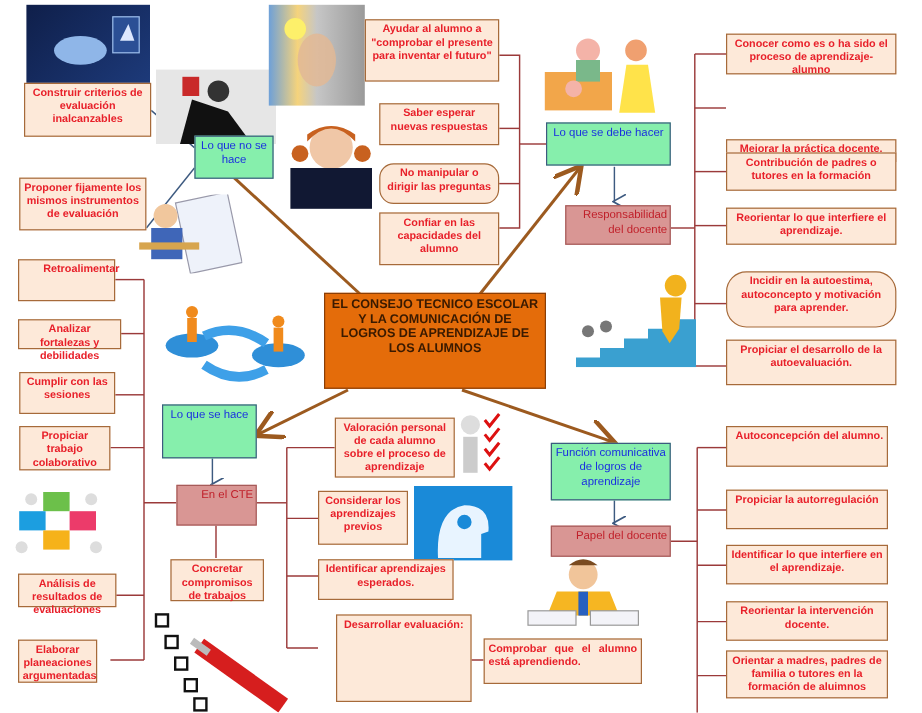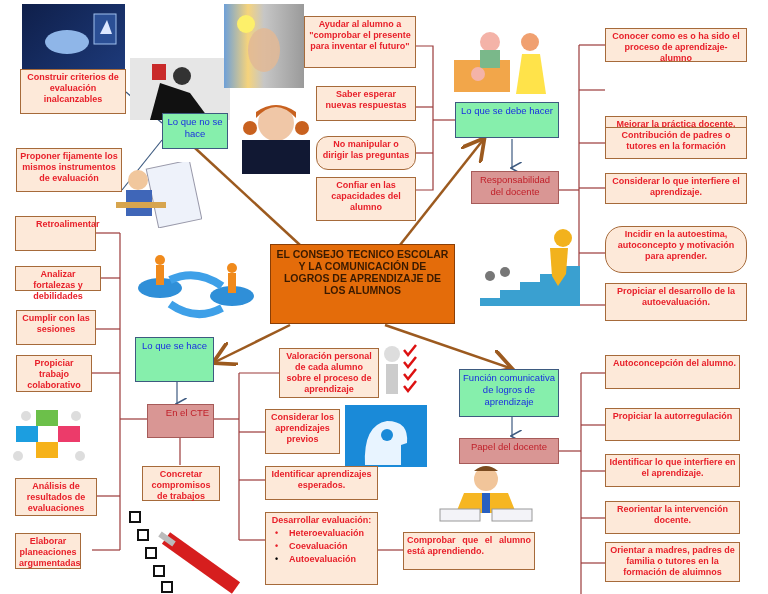--- a/index.html
+++ b/index.html
@@ -1,23 +1,23 @@
 <!DOCTYPE html>
 <html><head>
 <meta charset="utf-8">
 <style>
   html, body { margin:0; padding:0; background:#ffffff; }
   body { width:768px; height:594px; position:relative; overflow:hidden; font-family:"Liberation Sans", sans-serif; }
   .box { position:absolute; box-sizing:border-box; background:#fde9d9; border:1.5px solid #a66a3a; color:#e8202a; font-size:9px; font-weight:bold; text-align:center; line-height:11px; padding:2px 3px; }
   .blue { position:absolute; box-sizing:border-box; background:#86efac; border:1.5px solid #3d5a80; color:#1a2ee0; font-size:9.5px; text-align:center; line-height:12px; padding:2px; }
-  .pink { position:absolute; box-sizing:border-box; background:#d99694; border:1.5px solid #a65b59; color:#c0202a; font-size:9.5px; text-align:center; line-height:12px; padding:2px; }
+  .pink { position:absolute; box-sizing:border-box; background:#d99694; border:1.5px solid #a65b59; color:#c0202a; font-size:9.5px; text-align:right; line-height:12px; padding:2px; }
   .center { position:absolute; box-sizing:border-box; background:#e46c0a; border:1.5px solid #8a3e06; color:#3a1a00; font-size:10.5px; font-weight:bold; text-align:center; line-height:12px; padding:3px 4px; }
   svg.lines { position:absolute; left:0; top:0; }
   .img { position:absolute; box-sizing:border-box; }
-  .desarrollo { text-align:left; }
+  .desarrollo { text-align:left;margin-left:15px; }
   .desarrollo ul { margin:2px 0 0 0; padding-left:4px; list-style:none; }
   .desarrollo li { margin:2px 0; padding-left:16px; position:relative; }
   .desarrollo li::before { content:"•"; position:absolute; left:2px; color:#e8202a; }
   .desarrollo li.black::before { color:#000; }
   .justify { text-align:justify; }
 </style>
 </head>
 <body>
 
 <svg class="lines" width="768" height="594">
@@ -213,43 +213,38 @@
 <div class="box" style="left:304px;top:16px;width:112px;height:52px;">Ayudar al alumno a "comprobar el presente para inventar el futuro"</div>
 <div class="box" style="left:316px;top:86px;width:100px;height:35px;">Saber esperar nuevas respuestas</div>
 <div class="box" style="left:316px;top:136px;width:100px;height:34px;border-radius:12px;">No manipular o dirigir las preguntas</div>
 <div class="box" style="left:316px;top:177px;width:100px;height:44px;">Confiar en las capacidades del alumno</div>
 
 <div class="blue" style="left:455px;top:102px;width:104px;height:36px;">Lo que se debe hacer</div>
 <div class="pink" style="left:471px;top:171px;width:88px;height:33px;">Responsabilidad del docente</div>
 <div class="box" style="left:605px;top:28px;width:142px;height:34px;">Conocer como es o ha sido el proceso de aprendizaje- alumno</div>
 <div class="box" style="left:605px;top:78px;width:142px;height:19px;margin-top:38px;">Mejorar la práctica docente.</div>
 <div class="box" style="left:605px;top:127px;width:142px;height:32px;">Contribución de padres o tutores en la formación</div>
-<div class="box" style="left:605px;top:173px;width:142px;height:31px;">Considerar lo que interfiere el aprendizaje.</div>
+<div class="box" style="left:605px;top:173px;width:142px;height:31px;">Reorientar lo que interfiere el aprendizaje.</div>
 <div class="box" style="left:605px;top:226px;width:142px;height:47px;border-radius:17px;">Incidir en la autoestima, autoconcepto  y motivación para aprender.</div>
 <div class="box" style="left:605px;top:283px;width:142px;height:38px;">Propiciar el desarrollo de la autoevaluación.</div>
 
 <div class="blue" style="left:135px;top:337px;width:79px;height:45px;">Lo que se hace</div>
 <div class="pink" style="left:147px;top:404px;width:67px;height:34px;padding-left:16px;">En el CTE</div>
 <div class="box" style="left:15px;top:216px;width:81px;height:35px;padding-left:20px;">Retroalimentar</div>
 <div class="box" style="left:15px;top:266px;width:86px;height:25px;">Analizar fortalezas y debilidades</div>
 <div class="box" style="left:16px;top:310px;width:80px;height:35px;">Cumplir con las sesiones</div>
 <div class="box" style="left:16px;top:355px;width:76px;height:37px;">Propiciar trabajo colaborativo</div>
-<div class="box" style="left:15px;top:478px;width:82px;height:38px;">Análisis de resultados de evaluaciones</div>
+<div class="box" style="left:15px;top:478px;width:82px;height:28px;">Análisis de resultados de evaluaciones</div>
 <div class="box" style="left:15px;top:533px;width:66px;height:36px;">Elaborar planeaciones argumentadas</div>
 <div class="box" style="left:142px;top:466px;width:78px;height:35px;">Concretar compromisos de trabajos</div>
 <div class="box" style="left:279px;top:348px;width:100px;height:50px;">Valoración personal de cada alumno sobre el proceso de aprendizaje</div>
 <div class="box" style="left:265px;top:409px;width:75px;height:45px;">Considerar los aprendizajes previos</div>
 <div class="box" style="left:265px;top:466px;width:113px;height:34px;">Identificar aprendizajes esperados.</div>
 <div class="box desarrollo" style="left:265px;top:512px;width:113px;height:73px;">
   <div style="text-align:center;">Desarrollar evaluación:</div>
-  <ul>
-    <li>Heteroevaluación</li>
-    <li>Coevaluación</li>
-    <li class="black">Autoevaluación</li>
-  </ul>
 </div>
 <div class="box justify" style="left:403px;top:532px;width:132px;height:38px;">Comprobar que el alumno está aprendiendo.</div>
 
 <div class="blue" style="left:459px;top:369px;width:100px;height:48px;">Función comunicativa de logros de aprendizaje</div>
 <div class="pink" style="left:459px;top:438px;width:100px;height:26px;">Papel del docente</div>
 <div class="box" style="left:605px;top:355px;width:135px;height:34px;text-align:right;">Autoconcepción del alumno.</div>
 <div class="box" style="left:605px;top:408px;width:135px;height:33px;">Propiciar la autorregulación</div>
 <div class="box" style="left:605px;top:454px;width:135px;height:33px;">Identificar lo que interfiere en el aprendizaje.</div>
 <div class="box" style="left:605px;top:501px;width:135px;height:33px;">Reorientar la intervención docente.</div>
 <div class="box" style="left:605px;top:542px;width:135px;height:40px;">Orientar a madres, padres de familia o tutores en la formación de aluimnos</div>

